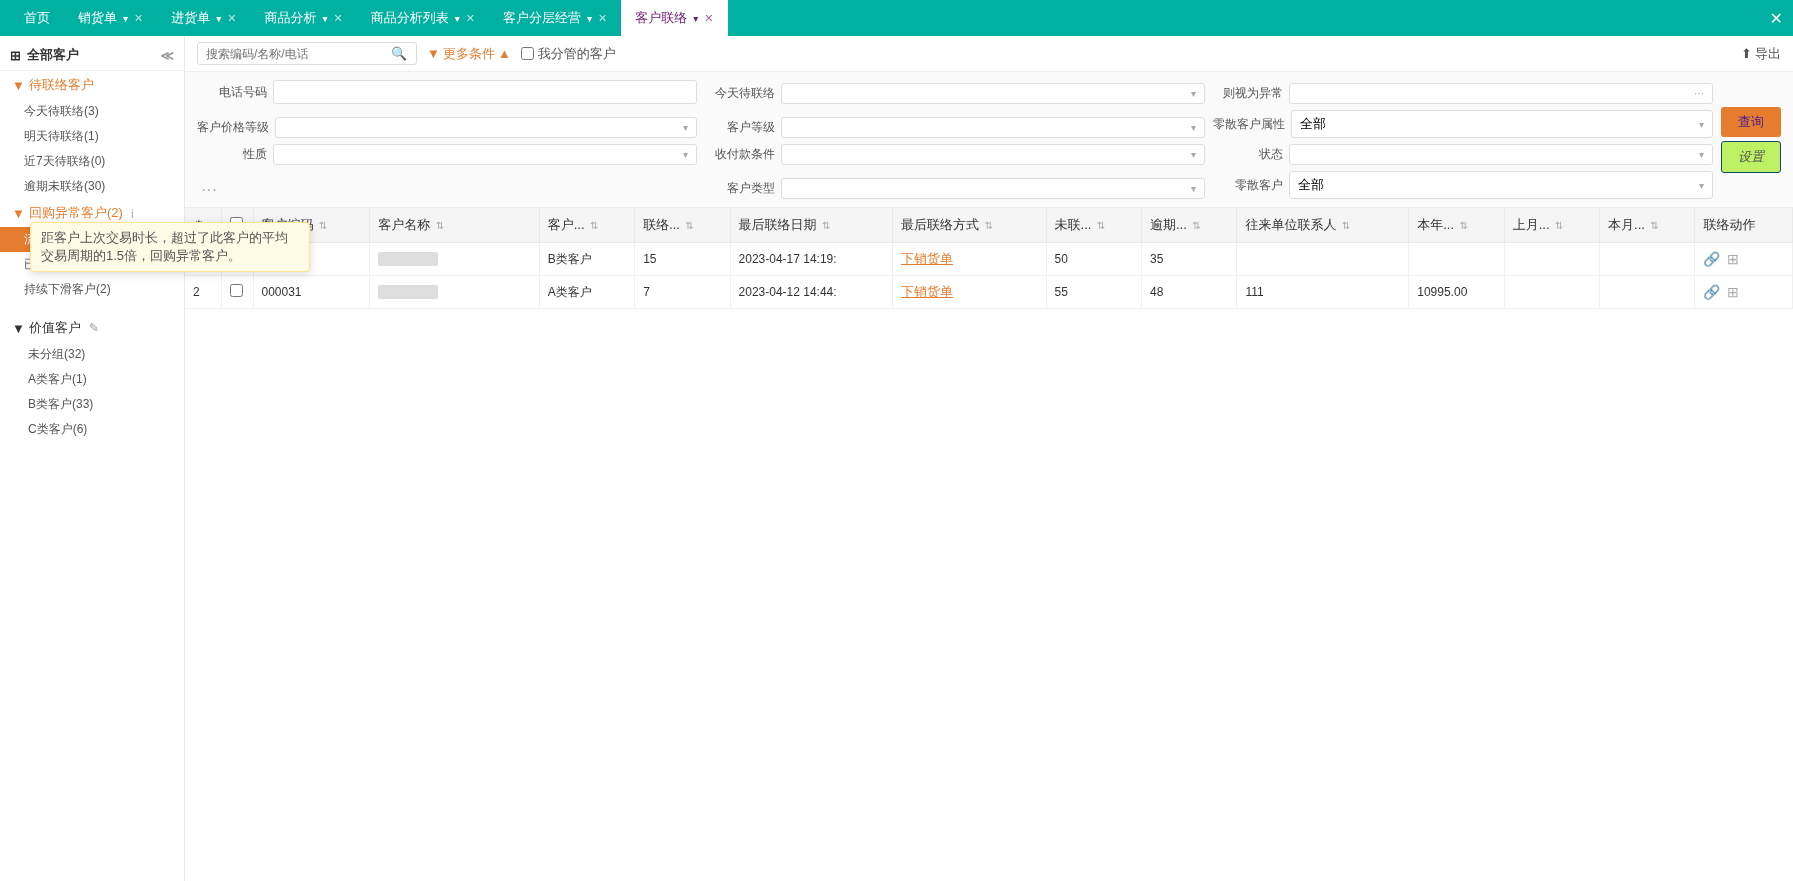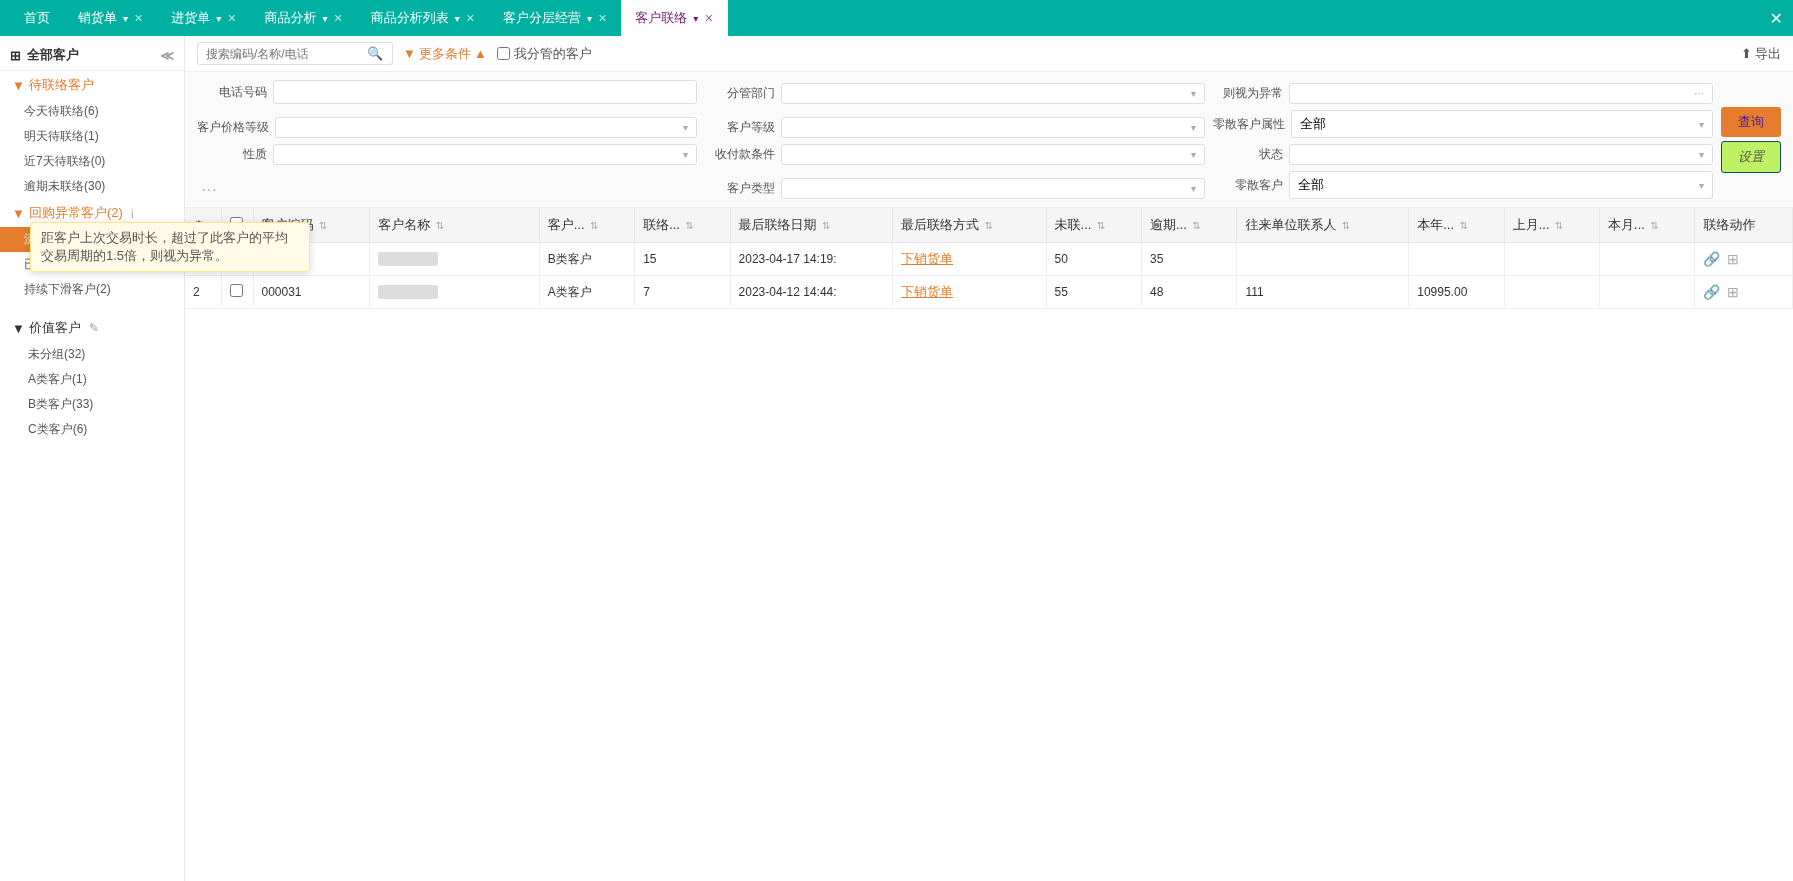--- a/index.html
+++ b/index.html
@@ -96,21 +96,21 @@
       background: #fff;
     }
 
     
     .filter-bar {
       display: flex; align-items: center; padding: 6px 12px;
       border-bottom: 1px solid #eee; gap: 10px; background: #fff;
     }
     .search-input-wrap {
       display: flex; align-items: center; border: 1px solid #ddd;
-      border-radius: 3px; padding: 3px 8px; gap: 4px; width: 196px;
+      border-radius: 3px; padding: 3px 8px; gap: 4px; width: 220px;
     }
     .search-input-wrap input {
       border: none; outline: none; font-size: 12px; width: 100%;
     }
     .more-conditions {
       display: flex; align-items: center; gap: 3px;
       color: #e67d2e; cursor: pointer; font-size: 12px;
     }
     .my-customer {
       display: flex; align-items: center; gap: 4px;
@@ -264,21 +264,21 @@
       <div class="sidebar-header">
         <span>⊞</span>
         <span>全部客户</span>
         <span class="collapse-btn">≪</span>
       </div>
 
       <div class="sidebar-group-title">
         <span>▼</span>
         <span>待联络客户</span>
       </div>
-      <div class="sidebar-item">今天待联络(6)</div>
+      <div class="sidebar-item">今天待联络(3)</div>
       <div class="sidebar-item">明天待联络(1)</div>
       <div class="sidebar-item">近7天待联络(0)</div>
       <div class="sidebar-item">逾期未联络(30)</div>
 
       <div class="sidebar-group-title" style="position:relative;">
         <span>▼</span>
         <span>回购异常客户(2)</span>
         <span style="margin-left:4px;color:#aaa;font-size:12px;">ℹ</span>
       </div>
       <div class="sidebar-item active">流失预警客户(3)</div>
@@ -291,21 +291,21 @@
         <span>价值客户</span>
         <span style="margin-left:4px; color:#999; font-size:12px;">✎</span>
       </div>
       <div class="sidebar-item-sub">未分组(32)</div>
       <div class="sidebar-item-sub">A类客户(1)</div>
       <div class="sidebar-item-sub">B类客户(33)</div>
       <div class="sidebar-item-sub">C类客户(6)</div>
     </div>
 
     <div class="tooltip-box">
-      <span>距客户上次交易时长，超过了此客户的平均交易周期的1.5倍，则视为异常。</span>
+      <span>距客户上次交易时长，超过了此客户的平均交易周期的1.5倍，回购异常客户。</span>
     </div>
   </div>
 
   <div class="content-area">
 
     <div class="filter-bar">
       <div class="search-input-wrap">
         <input type="text" placeholder="搜索编码/名称/电话" style="">
         <span style="color:#aaa;">🔍</span>
       </div>
@@ -327,21 +327,21 @@
     <div class="adv-filters">
       <div style="display:flex;">
         <div style="flex:1;">
 
           <div class="filter-row">
             <div class="filter-cell">
               <span class="filter-label">电话号码</span>
               <input class="filter-input" style="flex: 2 1 0%;" type="text">
             </div>
             <div class="filter-cell">
-              <span class="filter-label">分管部门</span>
+              <span class="filter-label">今天待联络</span>
               <div class="filter-select" style="flex:2;">
                 <span></span>
                 <span class="caret">▾</span>
               </div>
             </div>
             <div class="filter-cell">
               <span class="filter-label">则视为异常</span>
               <div class="filter-select" style="flex:2;">
                 <span></span>
                 <span class="caret">···</span>

